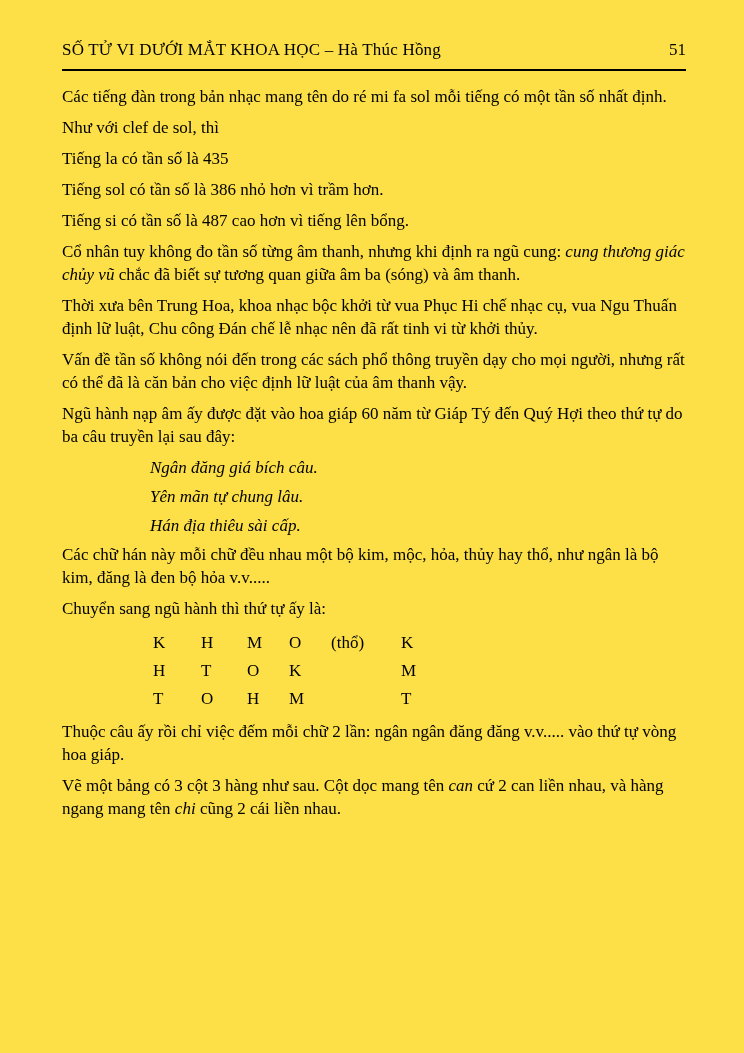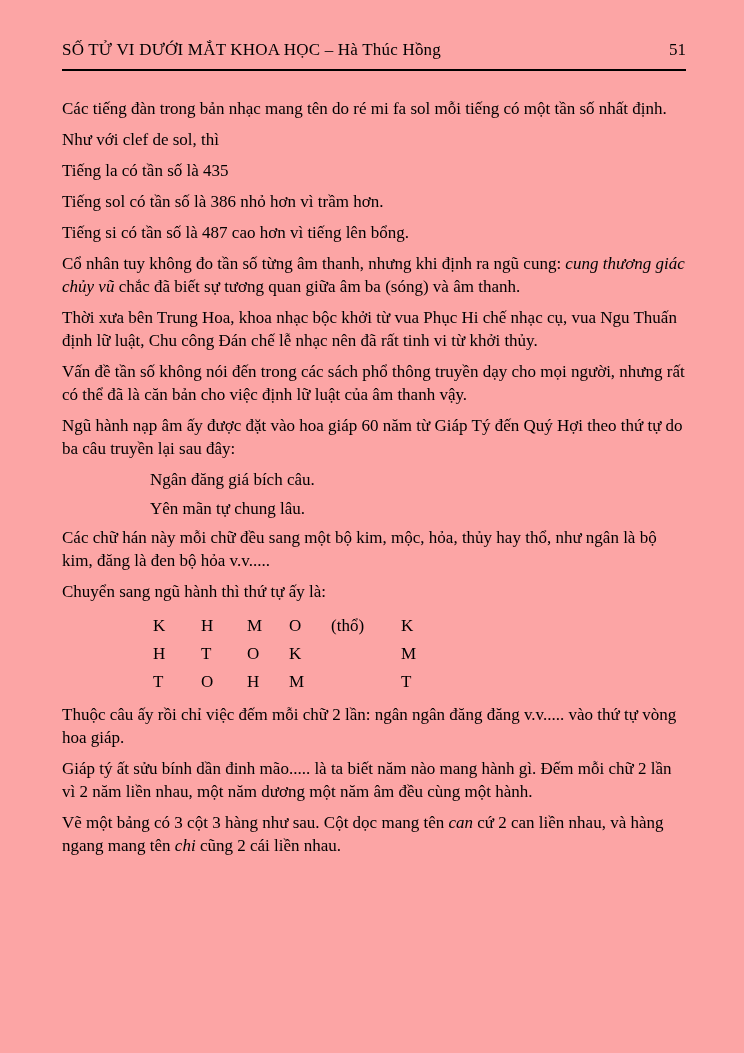--- a/index.html
+++ b/index.html
@@ -1,46 +1,47 @@
 <!DOCTYPE html>
 <html><head>
 <meta charset="utf-8">
 <style>
   html,body{margin:0;padding:0;background:#ffffff;}
   .page{
     position:relative;
     width:744px;
     height:1053px;
-    background:#fca5a5;
+    background:#fde047;
     color:#000;
     font-family:"Liberation Serif","DejaVu Serif",serif;
     font-size:17px;
     line-height:23px;
     overflow:hidden;
     box-sizing:border-box;
   }
   .content{
     padding:40px 58px 0 62px;
   }
   .page-header{
     display:flex;
     justify-content:space-between;
     align-items:flex-end;
     border-bottom:2px solid #000;
     padding-bottom:9px;
     line-height:20px;
   }
   .page-header .title{letter-spacing:0.2px;}
-  .body-text{margin-top:26px;}
+  .body-text{margin-top:14px;}
   p.para{
     margin:0 0 8px 0;
   }
   p.verse{
     margin:0 0 6px 0;
     padding-left:88px;
+    font-style:italic;
   }
   .ital{font-style:italic;}
   .letter-table{
     margin:2px 0 8px 91px;
   }
   .lt-row{
     display:grid;
     grid-template-columns:48px 46px 42px 42px 70px auto;
     height:28px;
     align-items:center;
@@ -66,22 +67,23 @@
       <p class="para">Tiếng si có tần số là 487 cao hơn vì tiếng lên bổng.</p>
       <p class="para"><span>Cổ nhân tuy không đo tần số từng âm thanh, nhưng khi định ra ngũ cung: </span><span class="ital">cung thương giác chủy vũ</span><span> chắc đã biết sự tương quan giữa âm ba (sóng) và âm thanh.</span></p>
 
       <p class="para">Thời xưa bên Trung Hoa, khoa nhạc bộc khởi từ vua Phục Hi chế nhạc cụ, vua Ngu Thuấn định lữ luật, Chu công Đán chế lễ nhạc nên đã rất tinh vi từ khởi thủy.</p>
 
       <p class="para">Vấn đề tần số không nói đến trong các sách phổ thông truyền dạy cho mọi người, nhưng rất có thể đã là căn bản cho việc định lữ luật của âm thanh vậy.</p>
       <p class="para">Ngũ hành nạp âm ấy được đặt vào hoa giáp 60 năm từ Giáp Tý đến Quý Hợi theo thứ tự do ba câu truyền lại sau đây:</p>
 
       <p class="verse">Ngân đăng giá bích câu.</p>
       <p class="verse">Yên mãn tự chung lâu.</p>
+      <p class="verse">Hán địa thiêu sài cấp.</p>
 
-      <p class="para">Các chữ hán này mỗi chữ đều sang một bộ kim, mộc, hỏa, thủy hay thổ, như ngân là bộ kim, đăng là đen bộ hỏa v.v.....</p>
+      <p class="para">Các chữ hán này mỗi chữ đều nhau một bộ kim, mộc, hỏa, thủy hay thổ, như ngân là bộ kim, đăng là đen bộ hỏa v.v.....</p>
       <p class="para">Chuyển sang ngũ hành thì thứ tự ấy là:</p>
 
       <div class="letter-table">
         <div class="lt-row">
           <span class="lt-cell">K</span>
           <span class="lt-cell">H</span>
           <span class="lt-cell">M</span>
           <span class="lt-cell">O</span>
           <span class="lt-cell">(thổ)</span>
           <span class="lt-cell">K</span>
@@ -98,19 +100,18 @@
           <span class="lt-cell">T</span>
           <span class="lt-cell">O</span>
           <span class="lt-cell">H</span>
           <span class="lt-cell">M</span>
           <span class="lt-cell"></span>
           <span class="lt-cell">T</span>
         </div>
       </div>
 
       <p class="para">Thuộc câu ấy rồi chỉ việc đếm mỗi chữ 2 lần: ngân ngân đăng đăng v.v..... vào thứ tự vòng hoa giáp.</p>
-      <p class="para">Giáp tý ất sửu bính dần đinh mão..... là ta biết năm nào mang hành gì. Đếm mỗi chữ 2 lần vì 2 năm liền nhau, một năm dương một năm âm đều cùng một hành.</p>
 
       <p class="para"><span>Vẽ một bảng có 3 cột 3 hàng như sau. Cột dọc mang tên </span><span class="ital">can</span><span> cứ 2 can liền nhau, và hàng ngang mang tên </span><span class="ital">chi</span><span> cũng 2 cái liền nhau.</span></p>
     </div>
 
   </div>
 </div>
 
 </body></html>

